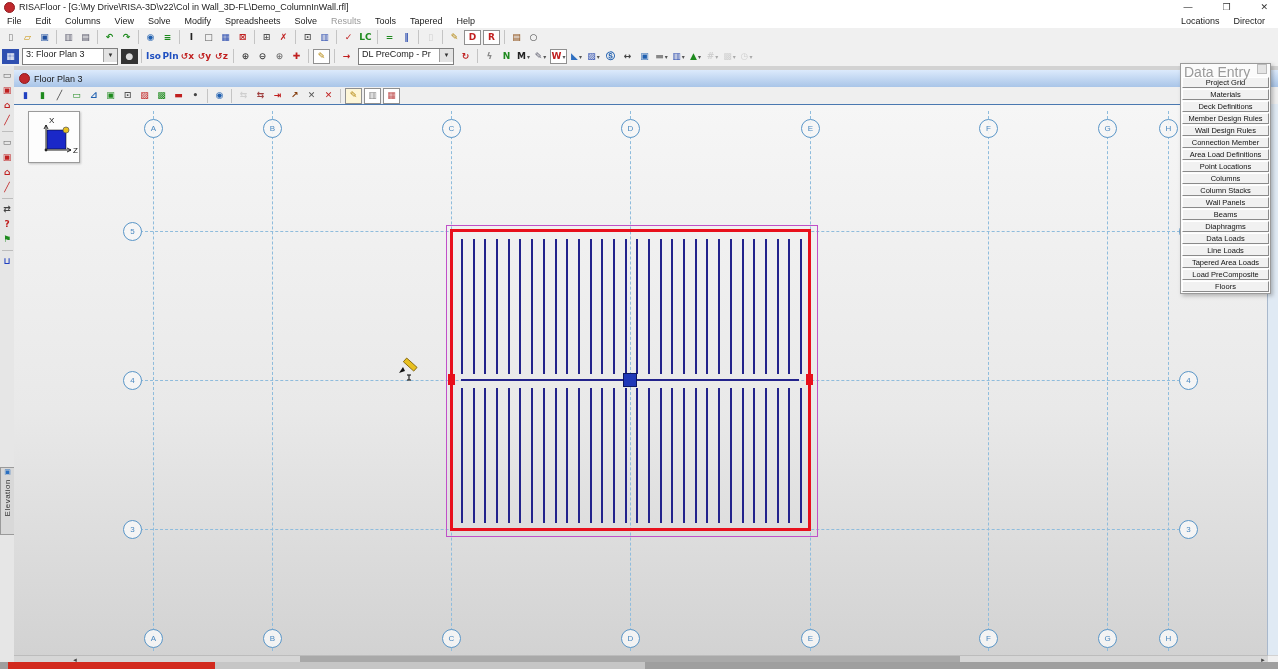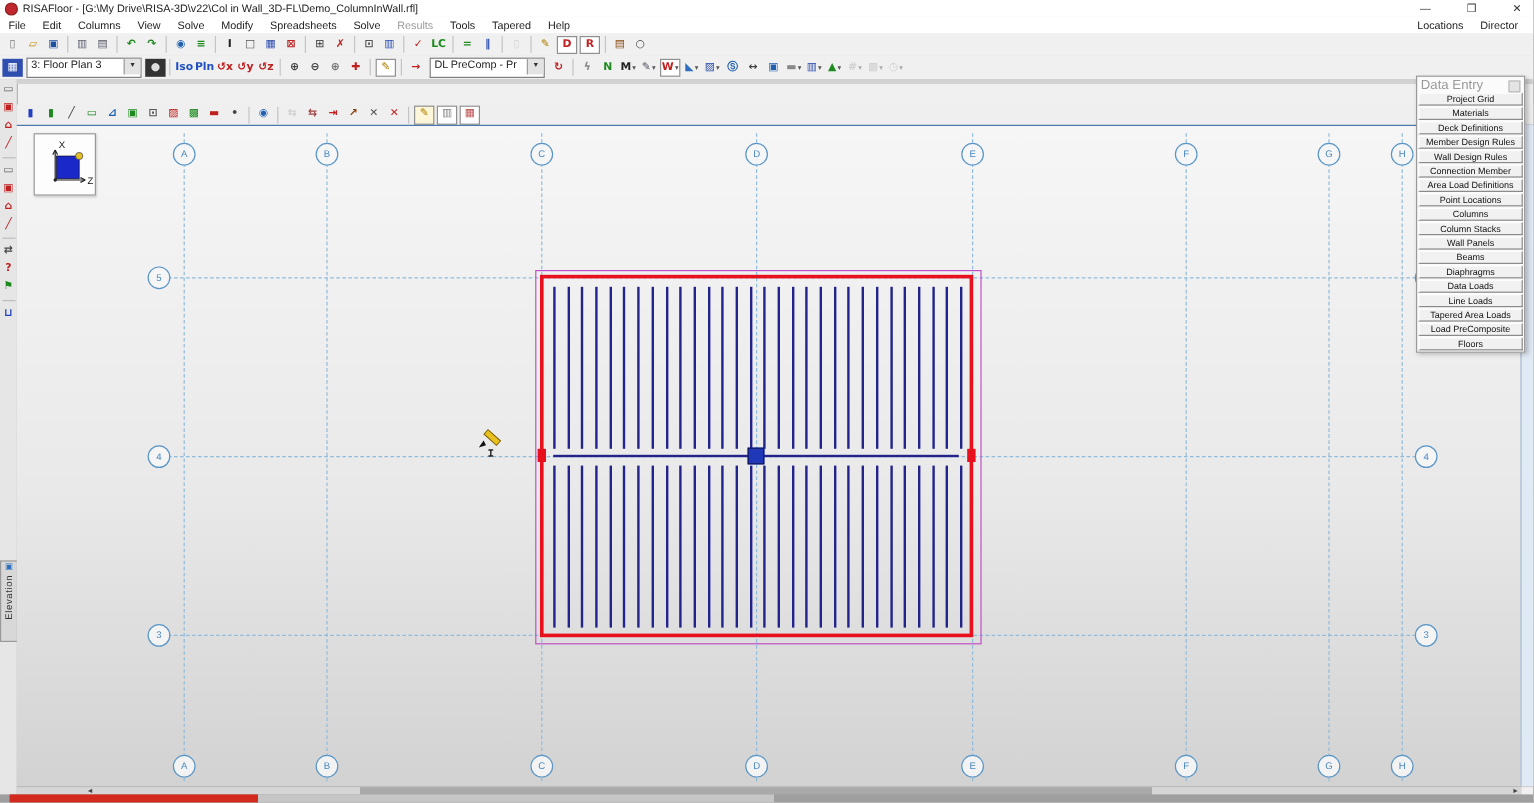--- a/index.html
+++ b/index.html
@@ -79,21 +79,21 @@
   #hscroll{position:absolute;left:14px;right:10px;top:589px;height:7px;background:#d6d6d6;border-top:1px solid #bcbcbc;}
   #hscroll .arr{position:absolute;top:0;width:10px;height:7px;font-size:6px;color:#444;display:flex;
                 align-items:center;justify-content:center;}
   #hthumb{position:absolute;left:286px;top:0;width:660px;height:7px;background:#a9a9a9;}
   #bottomstrip{position:absolute;left:0;right:0;top:596px;height:7px;background:#9f9f9f;}
   #bs-red{position:absolute;left:8px;top:0;width:207px;height:7px;background:#d22a1e;}
   #bs-light{position:absolute;left:215px;top:0;width:430px;height:7px;background:#c6c6c6;}
   
   #data-entry{position:absolute;left:1180px;top:63px;width:89px;background:#fbfbfb;
               border:1px solid #9a9a9a;box-shadow:2px 2px 4px rgba(0,0,0,.25);z-index:50;}
-  #de-header{height:13px;display:flex;align-items:flex-end;font-size:11px;color:#9a9a9a;padding:0 3px;}
+  #de-header{height:13px;display:flex;align-items:flex-start;font-size:14px;color:#9a9a9a;padding:0 3px;}
   #de-header .de-x{margin-left:auto;width:8px;height:8px;background:#e4e4e4;border:1px solid #bbb;}
   .de-btn{height:9px;margin:0 1px 1px 1px;background:#f1f1f1;border:1px solid;
           border-color:#ffffff #8a8a8a #8a8a8a #ffffff;font-size:7.5px;display:flex;
           align-items:center;justify-content:center;color:#111;cursor:default;}
 </style>
 </head>
 <body>
 
 <div id="page">
 
@@ -387,20 +387,24 @@
         <span class="icon">
           <b style="color: rgb(32, 64, 192);">⊔</b>
         </span>
       </div>
     <div id="elev-tab">
       <span class="eicon">▣</span>
       <span class="vtext">Elevation</span>
     </div>
 
     <div id="floorstrip"></div>
+    <div id="floortab">
+      <span class="fl-logo"></span>
+      <span>Floor Plan 3</span>
+    </div>
     <div id="floortb">
         <span class="icon">
           <b style="color: rgb(32, 64, 192);">▮</b>
         </span>
         <span class="icon">
           <b style="color: rgb(30, 138, 30);">▮</b>
         </span>
         <span class="icon">
           <b style="color: rgb(68, 68, 68);">╱</b>
         </span>

